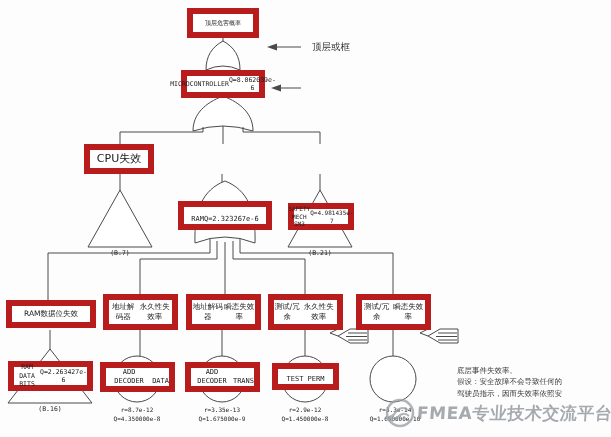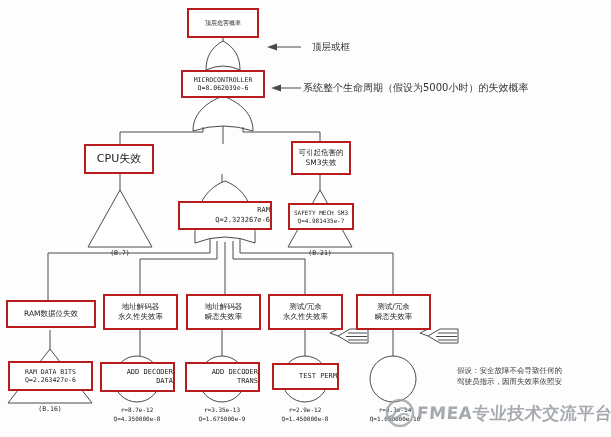--- a/index.html
+++ b/index.html
@@ -2,22 +2,22 @@
 <html><head>
 <meta charset="utf-8">
 <style>
   html,body{margin:0;padding:0;background:#ffffff;}
   #stage{
     position:relative;width:611px;height:437px;background:#fdfdfd;
     overflow:hidden;font-family:"DejaVu Sans",sans-serif;color:#222;padding-left:6px;
   }
   #wires{position:absolute;left:0;top:0;}
   .box{
-    position:absolute;border:2px solid #b91c1c;background:#fff;
-    display:flex;flex-direction:column;align-items:center;justify-content:center;
+    position:absolute;border:6px solid #b91c1c;background:#fff;
+    display:flex;flex-direction:row;align-items:center;justify-content:center;
     text-align:center;line-height:1.3;box-sizing:border-box;color:#1c1c1c;
   }
   .cn{font-family:"DejaVu Sans",sans-serif;}
   .mono{font-family:"DejaVu Sans Mono","Liberation Mono",monospace;}
   .f6{font-size:6px;}
   .f65{font-size:6.5px;}
   .f7{font-size:7px;align-items:flex-end;}
   .f75{font-size:7.5px;}
   .f8{font-size:11px;}
   .lbl{position:absolute;text-align:center;color:#1c1c1c;}
@@ -87,33 +87,28 @@
     <path d="M420,324 L428,329 L420,333 L428,336"></path>
     <polygon points="428,336 440,329 458,329 458,343 440,343" fill="#ffffff"></polygon>
     <path d="M438,333 H457 M436,336.5 H457 M438,340 H457"></path>
   </svg>
 
   <div class="box cn f6" style="left:187px;top:8px;width:72px;height:30px;">
     <div>顶层危害概率</div>
   </div>
 
   <div class="ann cn" style="left:312px;top:41px;font-size:9.5px;">顶层或框</div>
-  <div class="ann cn" style="left:303px;top:81px;font-size:10px;width:302px;">系统整个生命周期（假设为5000小时）的失效概率</div>
 
   <div class="box mono f65" style="left:181px;top:70px;width:84px;height:28px;">
     <div>MICROCONTROLLER</div>
     <div>Q=8.062039e-6</div>
   </div>
 
   <div class="box cn f8" style="left:84px;top:144px;width:70px;height:30px;">
     <div>CPU失效</div>
-  </div>
-  <div class="box cn f75" style="left:291px;top:141px;width:60px;height:34px;">
-    <div>可引起危害的</div>
-    <div>SM3失效</div>
   </div>
 
   <div class="box mono f7" style="left:178px;top:201px;width:94px;height:29px;">
     <div>RAM</div>
     <div>Q=2.323267e-6</div>
   </div>
   <div class="box mono f6" style="left:288px;top:203px;width:66px;height:27px;">
     <div>SAFETY MECH SM3</div>
     <div>Q=4.981435e-7</div>
   </div>
@@ -168,20 +163,21 @@
   <div class="vals mono f6" style="left:272px;top:406px;width:66px;">
     <div>r=2.9e-12</div>
     <div>Q=1.450000e-8</div>
   </div>
   <div class="vals mono f6" style="left:360px;top:406px;width:70px;">
     <div>r=3.3e-14</div>
     <div>Q=1.650000e-10</div>
   </div>
 
   <div class="note cn" style="left:457px;top:365px;width:150px;">
+    <div>底层事件失效率。</div>
     <div>假设：安全故障不会导致任何的</div>
     <div>驾驶员指示，因而失效率依照安</div>
   </div>
 
   <div class="wm">
     <svg width="34" height="34" viewBox="0 0 34 34">
       <circle cx="17" cy="17" r="13" fill="none" stroke="#9aa0a6" stroke-width="2.5"></circle>
       <path d="M10,20 Q17,8 25,14 M12,24 Q20,14 26,20" fill="none" stroke="#9aa0a6" stroke-width="2"></path>
       <polygon points="2,22 10,18 10,26" fill="#9aa0a6"></polygon>
     </svg>

